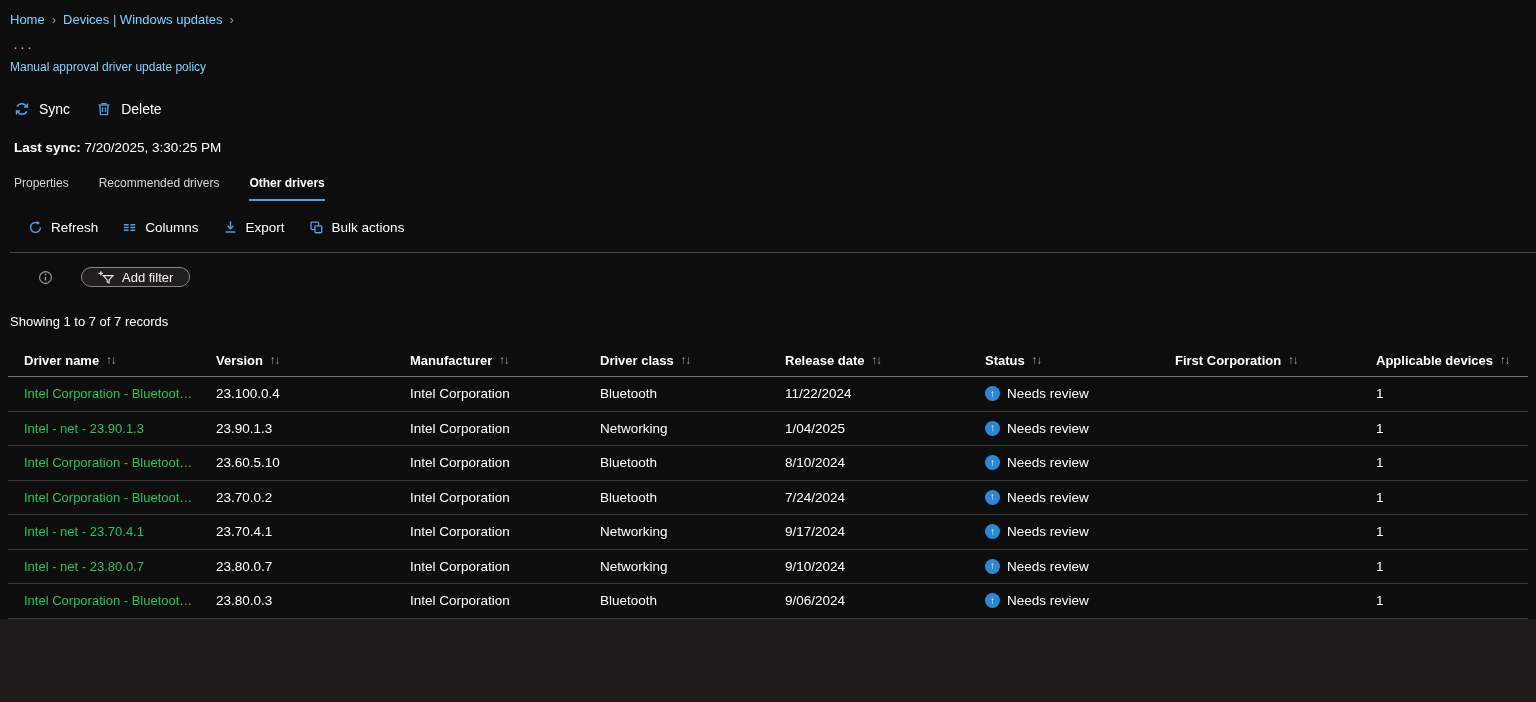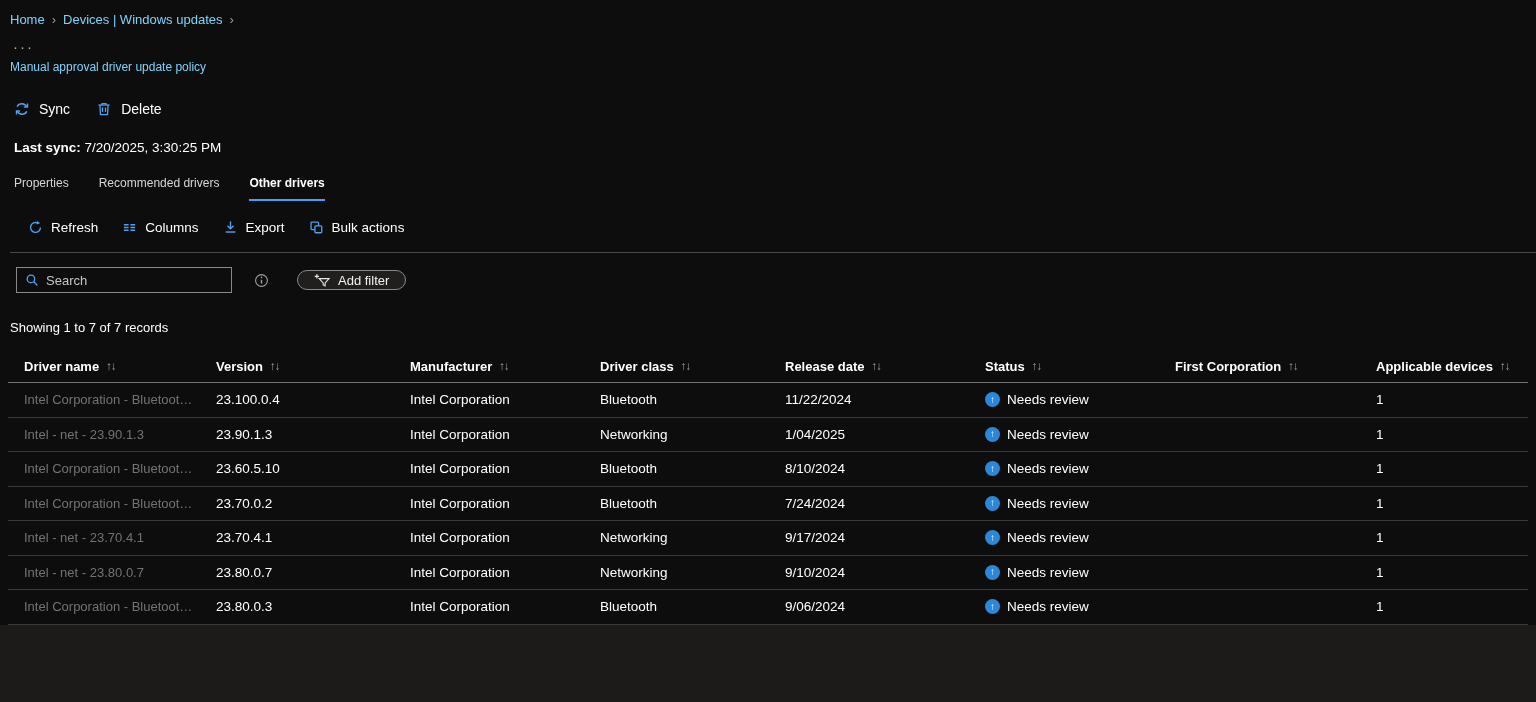--- a/index.html
+++ b/index.html
@@ -61,21 +61,21 @@
   .table { margin: 15px 8px 0 8px; }
   .thead, .trow { display: grid;
     grid-template-columns: 192px 194px 190px 185px 200px 190px 201px 1fr;
     align-items: center; }
   .thead { height: 33px; border-bottom: 1px solid #767472; }
   .th { font-size: 13px; font-weight: 700; padding-left: 16px; display: flex; align-items: center; gap: 7px;
     white-space: nowrap; cursor: pointer; }
   .sort { color: #a8a6a4; font-size: 11.5px; font-weight: 400; letter-spacing: -1px; }
   .trow { height: 34.5px; border-bottom: 1px solid #3b3a39; font-size: 13.5px; }
   .cell { padding-left: 16px; white-space: nowrap; overflow: hidden; }
-  .cell a { color: #737373; font-size: 13px; text-align: center; }
+  .cell a { color: #22c55e; font-size: 13px; text-align: center; }
   .status-cell { display: flex; align-items: center; gap: 7px; }
   .status-ic { width: 15px; height: 15px; border-radius: 50%; background: #2b88d8; color: #ffffff;
     font-size: 10px; font-weight: 700; display: inline-flex; align-items: center; justify-content: center;
     line-height: 1; flex: 0 0 15px; }
 
   .footer-area { flex: 1; background: #1c1b1a; margin-top: 0; }
   svg { display: block; }
 </style>
 </head>
 <body>
@@ -162,29 +162,20 @@
         <rect x="2.2" y="2.2" width="8" height="8" rx="1"></rect>
         <rect x="6.3" y="6.3" width="7.3" height="7.3" rx="1" fill="#0e0d0d"></rect>
       </svg>
     </span>
     <span>Bulk actions</span>
   </div>
 </div>
 <hr class="divider">
 
 <div class="filter-row">
-  <div class="searchbox">
-    <span>
-      <svg viewBox="0 0 16 16" width="14" height="14" fill="none" stroke="#4da1f2" stroke-width="1.5">
-        <circle cx="6.8" cy="6.8" r="4.3"></circle>
-          <path d="M10.1 10.1L14.2 14.2"></path>
-      </svg>
-    </span>
-    <input type="text" placeholder="Search" style="">
-  </div>
   <span class="info-btn">
     <svg viewBox="0 0 16 16" width="15" height="15" fill="none" stroke="#a19f9d" stroke-width="1.2">
       <circle cx="8" cy="8" r="6.3"></circle>
         <path d="M8 7.3v4" stroke-width="1.5"></path>
       <circle cx="8" cy="4.7" r="0.9" fill="#a19f9d" stroke="none"></circle>
     </svg>
   </span>
   <button class="addfilter">
     <span>
       <svg viewBox="0 0 18 16" width="17" height="15" fill="none" stroke="#e8e8e8" stroke-width="1.2">

